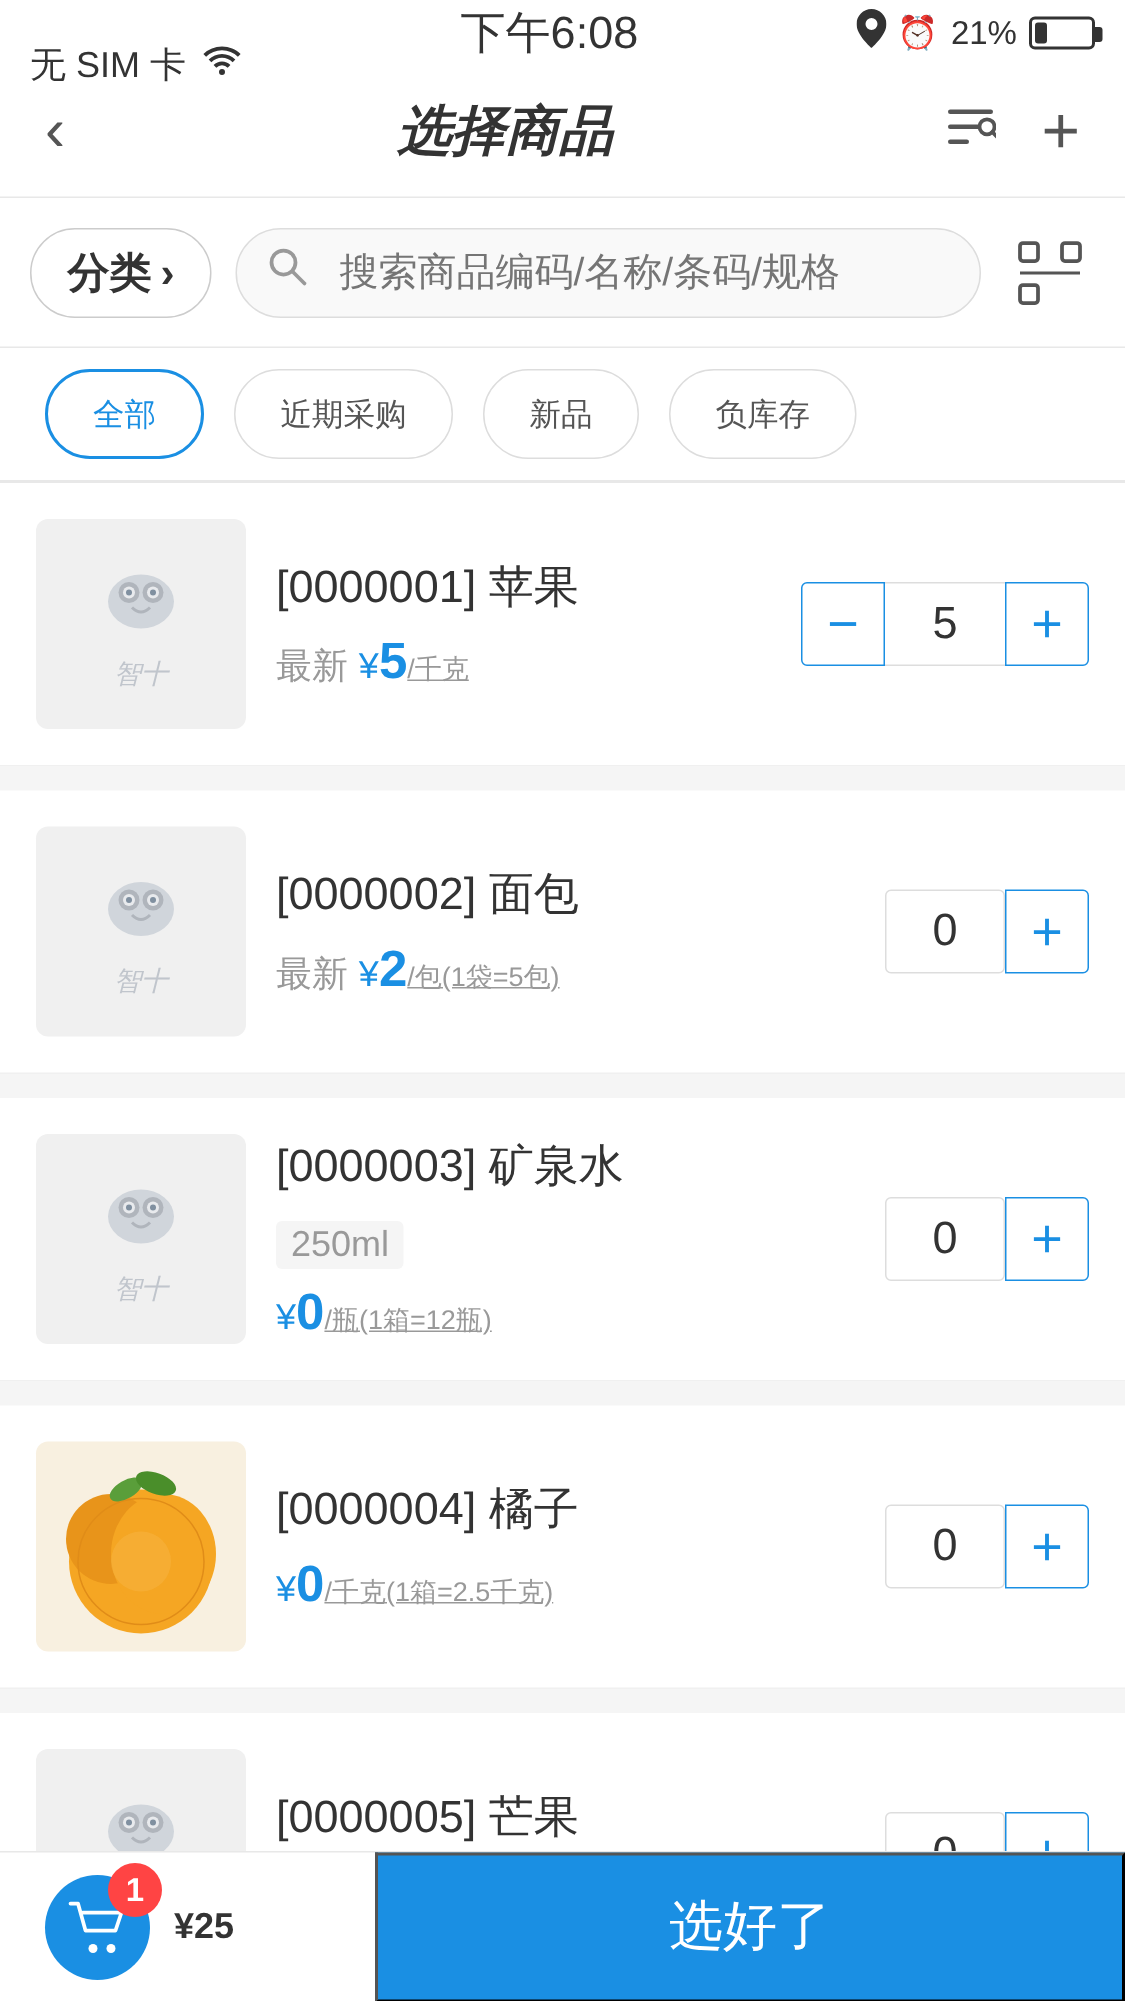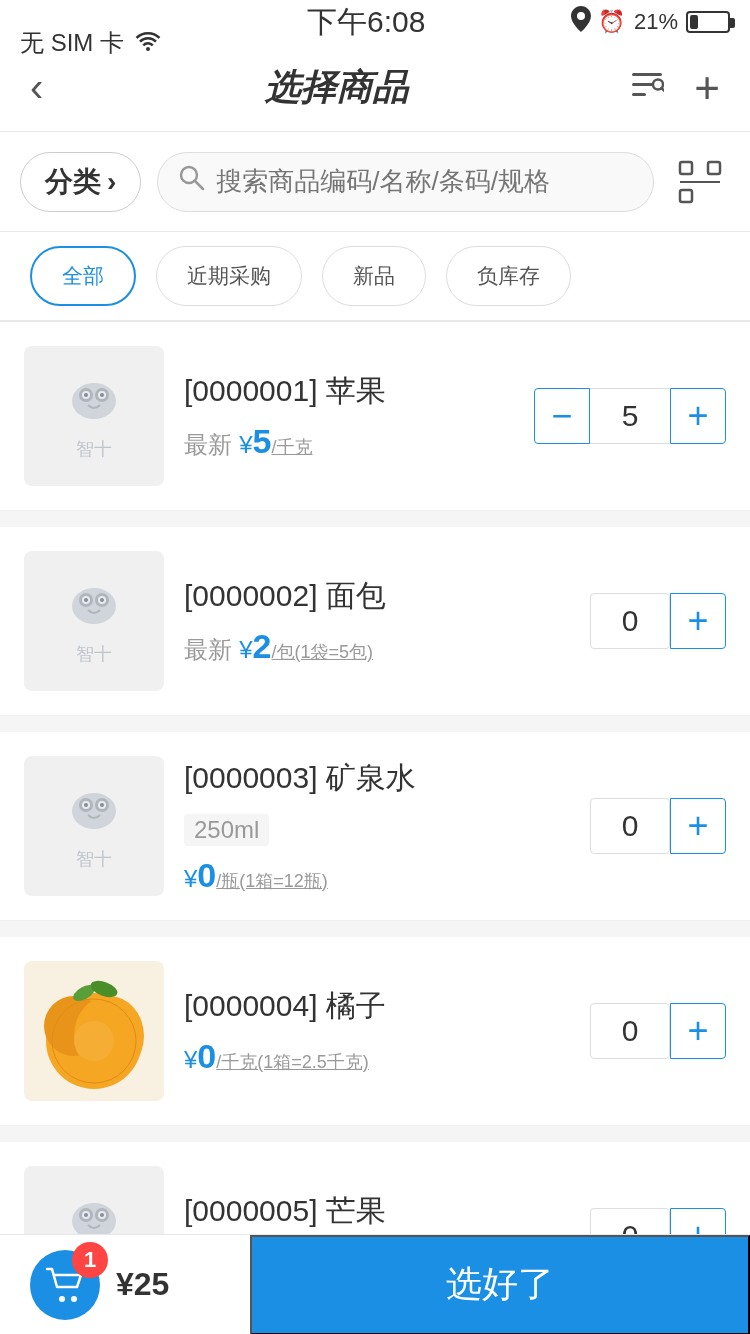--- a/index.html
+++ b/index.html
@@ -93,21 +93,21 @@
       font-weight: bold;
     }
     .search-input-wrap {
       flex: 1;
       height: 60px;
       border: 1px solid #ddd;
       border-radius: 30px;
       display: flex;
       align-items: center;
       padding: 0 20px;
-      gap: 10px;
+      gap: 20px;
       background: #f9f9f9;
     }
     .search-input-wrap input {
       border: none;
       background: transparent;
       font-size: 26px;
       color: #999;
       width: 100%;
       outline: none;
     }
@@ -175,20 +175,21 @@
       display: flex;
       flex-direction: column;
       align-items: center;
       color: #c0c5cc;
       font-size: 50px;
     }
     .owl-logo span {
       font-size: 20px;
       color: #c0c5cc;
       margin-top: 16px;
+      font-style: italic;
     }
     .product-info {
       flex: 1;
       display: flex;
       flex-direction: column;
       gap: 10px;
     }
     .product-name {
       font-size: 30px;
       font-weight: 500;
@@ -288,21 +289,21 @@
       background: #f44;
       border-radius: 50%;
       color: #fff;
       font-size: 22px;
       display: flex;
       align-items: center;
       justify-content: center;
       font-weight: bold;
     }
     .cart-total {
-      font-size: 32px;
+      font-size: 24px;
       font-weight: bold;
       color: #333;
     }
     .confirm-btn {
       flex: 1;
       height: 100px;
       background: #1a8fe3;
       color: #fff;
       font-size: 36px;
       font-weight: 500;

